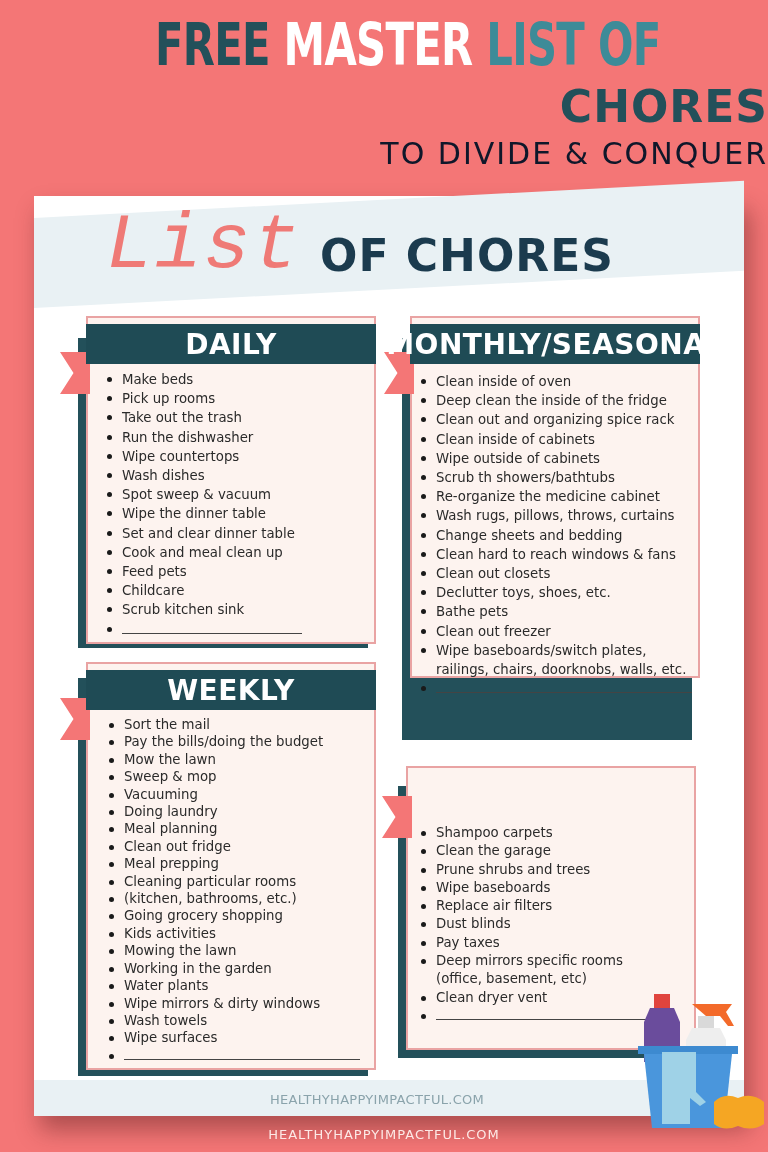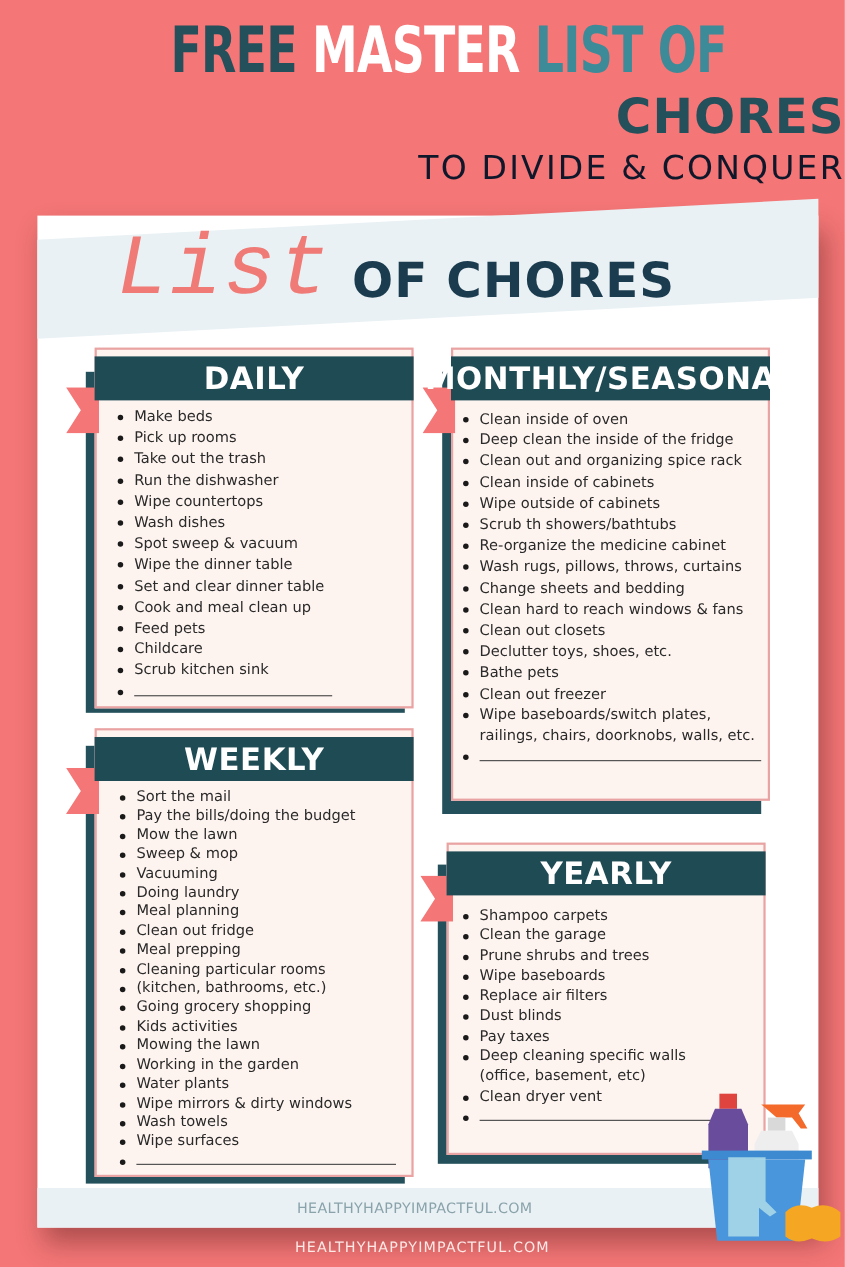--- a/index.html
+++ b/index.html
@@ -142,21 +142,21 @@
       <li>Wipe the dinner table</li>
       <li>Set and clear dinner table</li>
       <li>Cook and meal clean up</li>
       <li>Feed pets</li>
       <li>Childcare</li>
       <li>Scrub kitchen sink</li>
       <li><span class="blank" style="width:180px;"></span></li>
     </ul>
   </div>
 
-  <div class="card monthly" style="left:376px; top:120px; width:290px; height:412px;">
+  <div class="card monthly" style="left:376px; top:120px; width:290px; height:362px;">
     <div class="shadow" style="left:-8px; top:22px; width:290px; height:402px;"></div>
     <div class="box"></div>
     <div class="ribbon" style="left:-26px; top:36px;"></div>
     <div class="hdr">MONTHLY/SEASONAL</div>
     <ul style="top:56px; left:10px;">
       <li>Clean inside of oven</li>
       <li>Deep clean the inside of the fridge</li>
       <li>Clean out and organizing spice rack</li>
       <li>Clean inside of cabinets</li>
       <li>Wipe outside of cabinets</li>
@@ -201,30 +201,29 @@
       <li>Wash towels</li>
       <li>Wipe surfaces</li>
       <li><span class="blank" style="width:236px;"></span></li>
     </ul>
   </div>
 
   <div class="card yearly" style="left:372px; top:570px; width:290px; height:284px;">
     <div class="shadow" style="left:-8px; top:20px; width:290px; height:272px;"></div>
     <div class="box"></div>
     <div class="ribbon" style="left:-24px; top:30px;"></div>
-    <div class="hdr">YEARLY</div>
     <ul style="top:58px; left:14px;">
       <li>Shampoo carpets</li>
       <li>Clean the garage</li>
       <li>Prune shrubs and trees</li>
       <li>Wipe baseboards</li>
       <li>Replace air filters</li>
       <li>Dust blinds</li>
       <li>Pay taxes</li>
-      <li>Deep cleaning specific walls</li>
+      <li>Deep mirrors specific rooms</li>
       <li class="cont">(office, basement, etc)</li>
       <li>Clean dryer vent</li>
       <li><span class="blank" style="width:210px;"></span></li>
     </ul>
   </div>
 
   <div class="footer-band">
     <span class="footer-url">HEALTHYHAPPYIMPACTFUL.COM</span>
   </div>
 </div>

